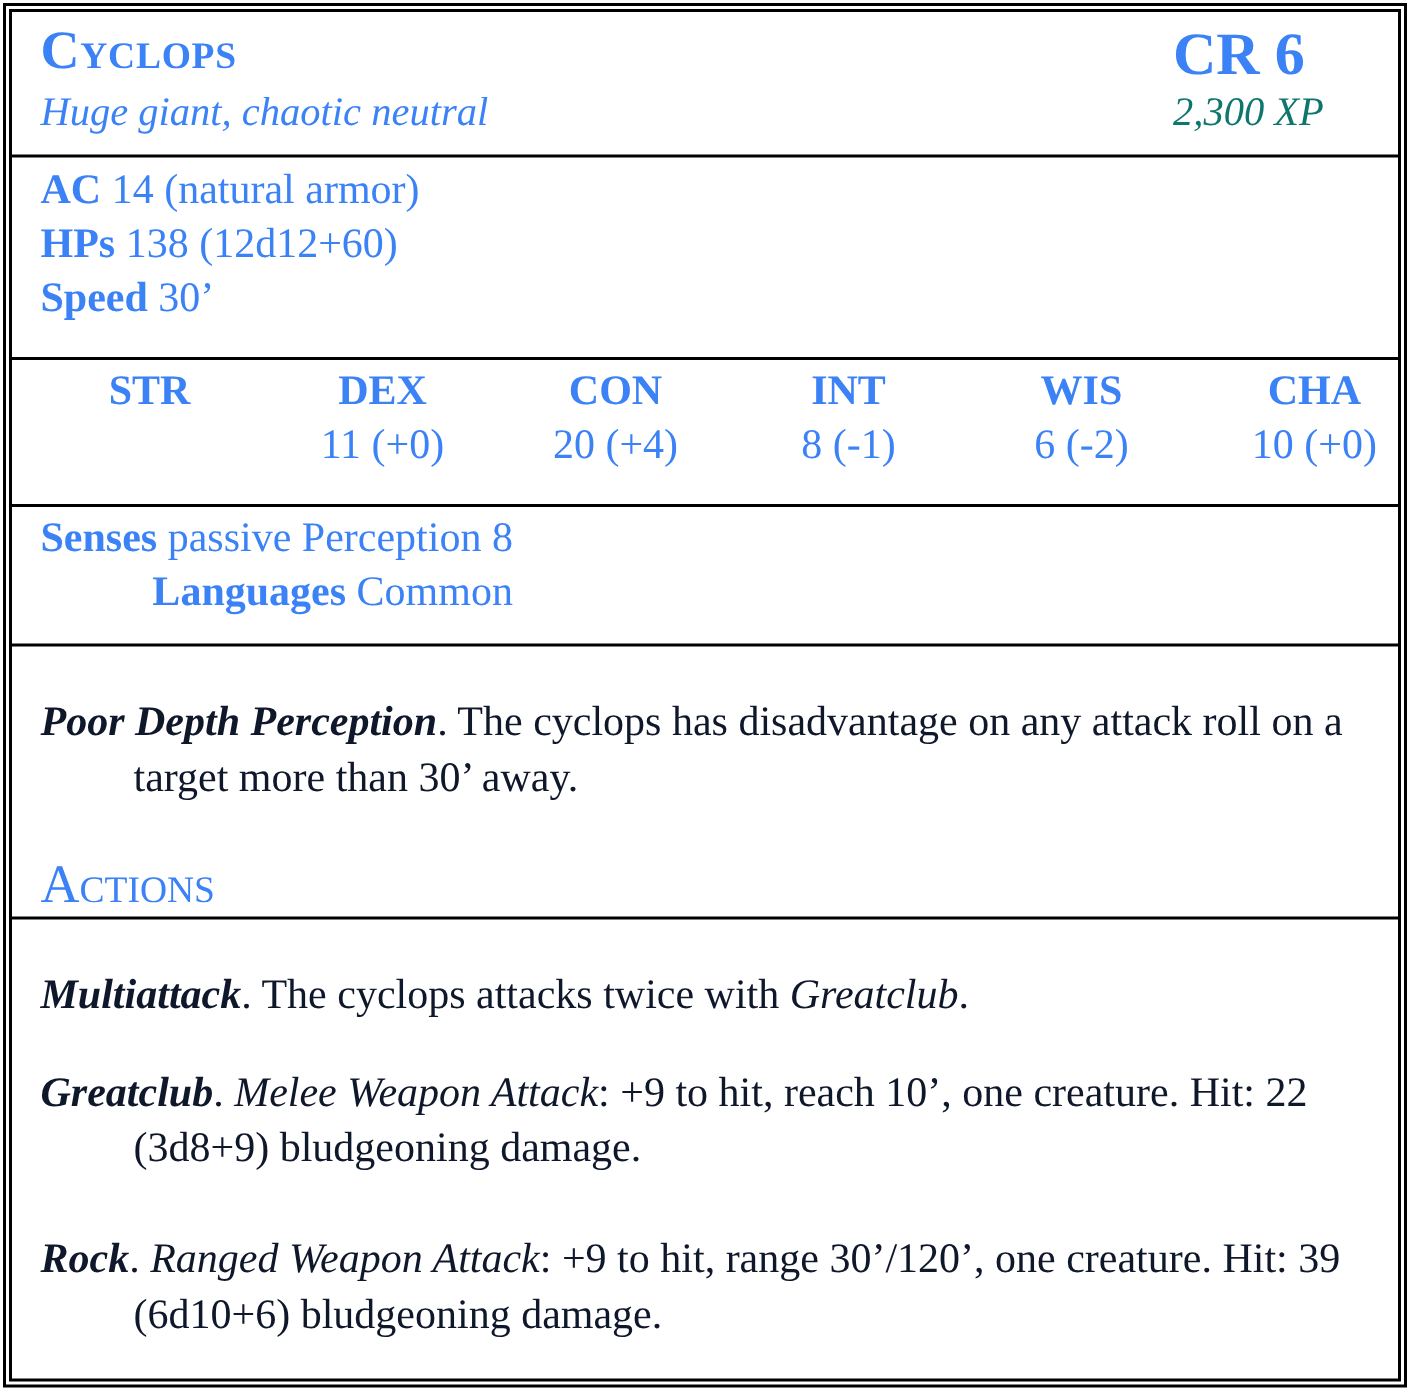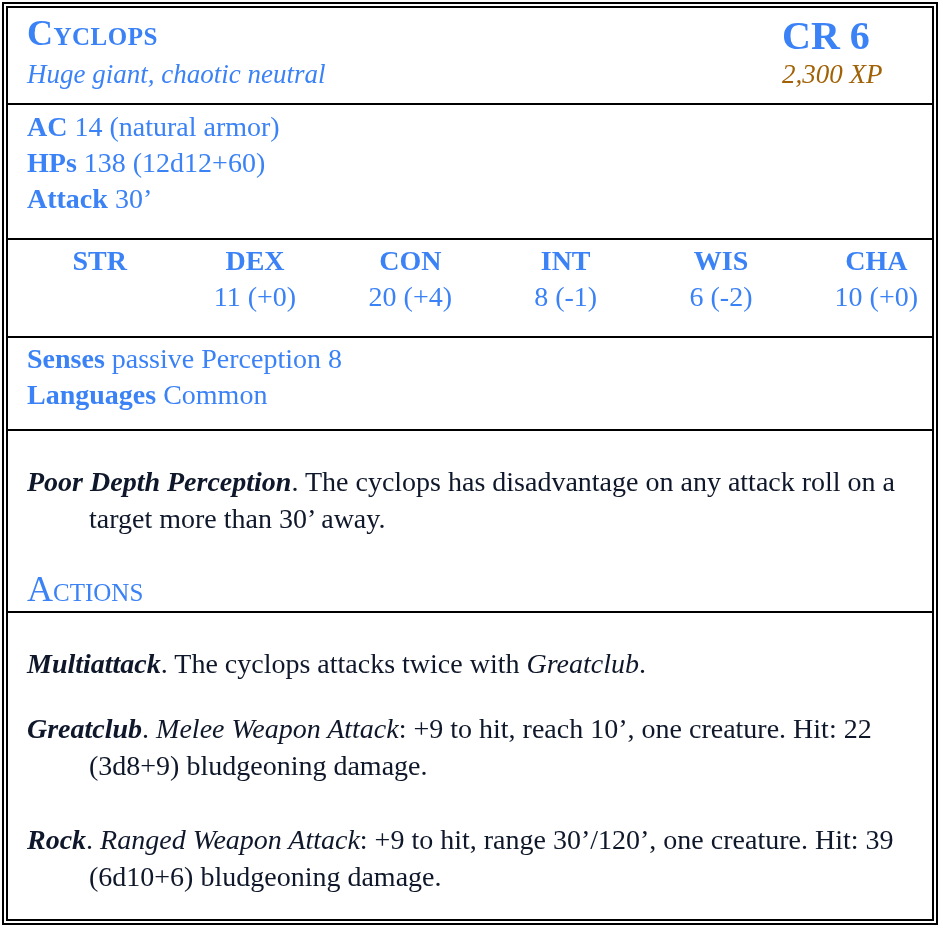--- a/index.html
+++ b/index.html
@@ -53,21 +53,21 @@
     }
     .cr {
       left: 782px; top: 12px;
       font-size: 40px;
       font-weight: bold;
     }
     .xp {
       left: 782px; top: 59px;
       font-size: 27px;
       font-style: italic;
-      color: #a16207;
+      color: #0f766e;
     }
 
     .line {
       font-size: 28px;
       line-height: 36px;
     }
     .line b { font-weight: bold; }
 
     .stats {
       position: absolute;
@@ -118,21 +118,21 @@
 <div class="hr" style="top:103px;"></div>
 
 <div class="abs purple" style="left:27px; top:109px;">
   <div class="line">
     <b>AC</b><span> 14 (natural armor)</span>
   </div>
   <div class="line">
     <b>HPs</b><span> 138 (12d12+60)</span>
   </div>
   <div class="line">
-    <b>Attack</b><span> 30’</span>
+    <b>Speed</b><span> 30’</span>
   </div>
 </div>
 
 <div class="hr" style="top:238px;"></div>
 
 <div class="stats purple">
   <div class="stat">
     <div class="label">STR</div>
   </div>
   <div class="stat">
@@ -152,21 +152,21 @@
     <div>6 (-2)</div>
   </div>
   <div class="stat">
     <div class="label">CHA</div>
     <div>10 (+0)</div>
   </div>
 </div>
 
 <div class="hr" style="top:336px;"></div>
 
-<div class="abs purple" style="left:27px; top:341px;">
+<div class="abs purple" style="left:27px; top:341px;text-align:right;">
   <div class="line">
     <b>Senses</b><span> passive Perception 8</span>
   </div>
   <div class="line">
     <b>Languages</b><span> Common</span>
   </div>
 </div>
 
 <div class="hr" style="top:429px;"></div>
 

